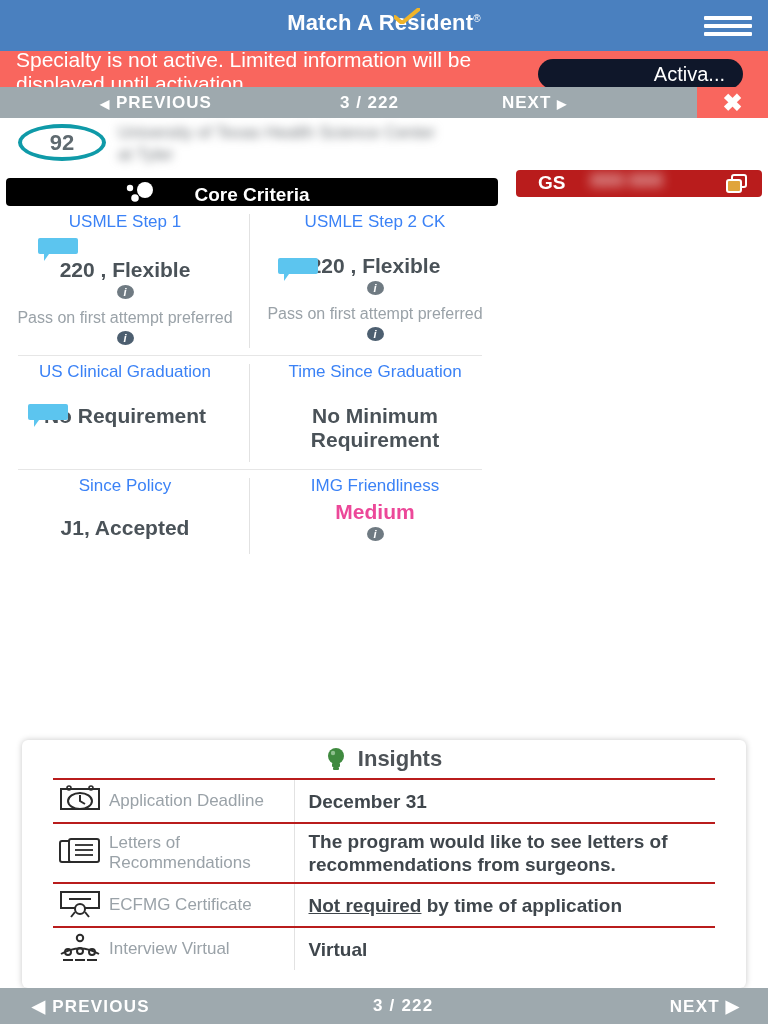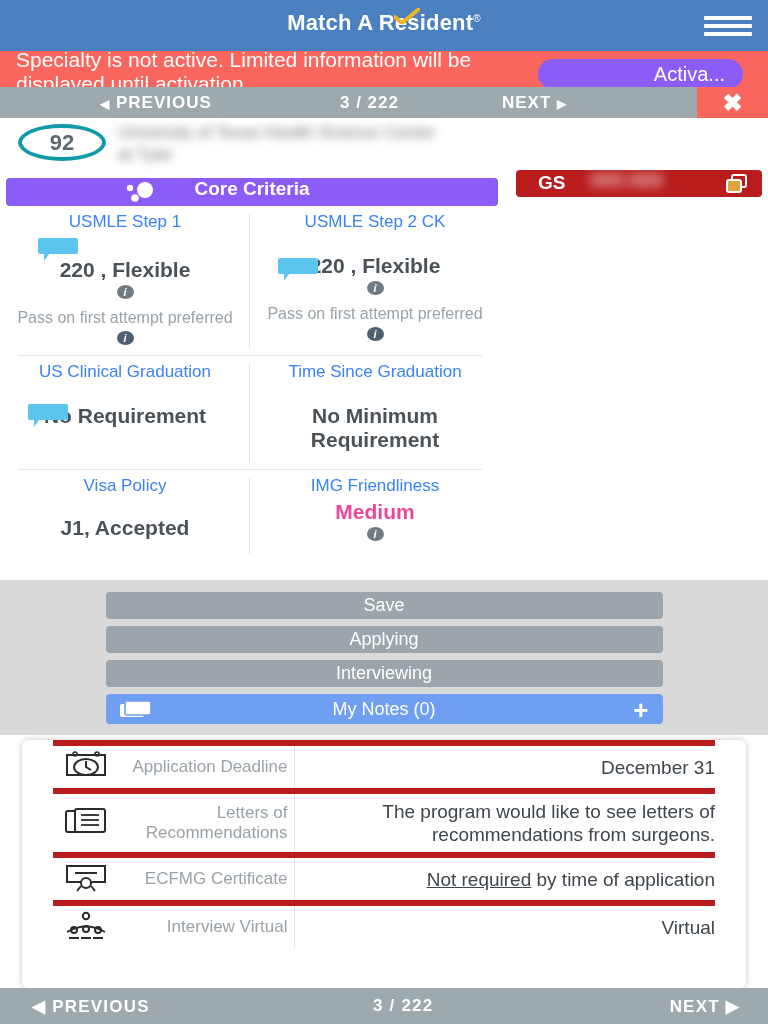--- a/index.html
+++ b/index.html
@@ -37,21 +37,21 @@
   .alertbar {
     position: absolute; top: 51px; left: 0; width: 768px; height: 46px;
     background: #f9665e; z-index: 4; overflow: hidden;
   }
   .alert-text {
     position: absolute; left: 16px; top: -3px; width: 505px;
     color: #ffffff; font-size: 21px; line-height: 24px; font-weight: 500;
   }
   .activate-btn {
     position: absolute; right: 25px; top: 8px; width: 205px; height: 30px;
-    background: #8b5cf6; border-radius: 15px; border: none;
+    background: #0f172a; border-radius: 15px; border: none;
     color: #ffffff; font-size: 20px; font-family: "Liberation Sans", sans-serif;
     text-align: right; padding-right: 18px; line-height: 30px; cursor: pointer;
   }
 
   
   .pagerbar {
     position: absolute; top: 87px; left: 0; width: 697px; height: 31px;
     background: #9ea9ae; z-index: 6;
     display: flex; align-items: center; color: #ffffff;
     font-size: 17px; font-weight: bold; letter-spacing: 1px;
@@ -77,22 +77,22 @@
   }
   .prog-name {
     position: absolute; left: 118px; top: 4px; width: 330px;
     font-size: 17px; line-height: 22px; color: #6f7479;
     filter: blur(5px); user-select: none;
   }
 
   
   .core-bar {
     position: absolute; left: 6px; top: 178px; width: 492px; height: 28px;
-    background: #8b5cf6; border-radius: 4px;
-    display: flex; align-items: flex-start; justify-content: center;
+    background: #000000; border-radius: 4px;
+    display: flex; align-items: flex-end; justify-content: center;
     color: #ffffff; font-size: 19px; font-weight: bold;
   }
   .bubbles-icon { position: absolute; left: 116px; top: 4px; width: 34px; height: 20px; }
 
   
   .gs-pill {
     position: absolute; left: 516px; top: 170px; width: 246px; height: 27px;
     background: #b91c1c; border-radius: 4px; color: #ffffff;
     font-size: 19px; font-weight: bold;
   }
@@ -162,28 +162,28 @@
     position: absolute; left: 22px; top: 740px; width: 724px; height: 248px;
     background: #ffffff; border-radius: 6px;
     box-shadow: 0 0 6px rgba(0,0,0,.22);
   }
   .insights-head {
     display: flex; align-items: center; justify-content: center;
     height: 38px; color: #4d5257; font-size: 22px; font-weight: bold;
   }
   .bulb-icon { width: 20px; height: 24px; margin-right: 12px; }
   .ins-table { width: 662px; margin: 0 auto; border-collapse: collapse; }
-  .ins-table tr { border-top: 6px solid #b91c1c; text-align: right; }
+  .ins-table tr { border-top: 2px solid #b91c1c; }
   .ins-icon-cell { width: 56px; padding: 4px 0 4px 4px; vertical-align: middle; }
   .ins-label-cell {
     width: 185px; color: #9aa2a8; font-size: 17px; line-height: 20px;
     border-right: 1px solid #e2e2e2; padding: 6px 6px 6px 0; vertical-align: middle;
   }
   .ins-value-cell {
-    color: #3f464c; font-size: 19px; font-weight: normal; line-height: 23px;
+    color: #3f464c; font-size: 19px; font-weight: bold; line-height: 23px;
     padding: 6px 0 6px 14px; vertical-align: middle;
   }
   .ins-value-cell u { text-decoration: underline; }
   .ins-svg { width: 46px; height: 30px; }
 
   
   .bottombar {
     position: absolute; left: 0; bottom: 0; width: 768px; height: 36px;
     background: #9ea9ae; color: #ffffff;
     font-size: 17px; font-weight: bold; letter-spacing: 1.2px;
@@ -280,46 +280,42 @@
         <div class="crit-value" style="margin-top:22px;">No Requirement</div>
       </div>
       <div class="crit-cell" style="padding-bottom:18px;">
         <div class="crit-label">Time Since Graduation</div>
         <div class="crit-value" style="margin-top:22px;">No Minimum Requirement</div>
       </div>
     </div>
 
     <div class="crit-row">
       <div class="crit-cell divider" style="padding-bottom:20px;">
-        <div class="crit-label">Visa Policy</div>
+        <div class="crit-label">Since Policy</div>
         <div class="crit-value" style="margin-top:20px;">J1, Accepted</div>
       </div>
       <div class="crit-cell" style="padding-bottom:20px;">
         <div class="crit-label">IMG Friendliness</div>
         <div class="crit-value medium" style="margin-top:4px;">Medium</div>
         <span class="info-dot">i</span>
       </div>
     </div>
   </div>
 
-  <div class="actions">
-    <button class="action-btn">Save</button>
-    <button class="action-btn">Applying</button>
-    <button class="action-btn">Interviewing</button>
-    <button class="notes-btn">
-      <svg class="notes-icon" viewBox="0 0 34 18">
-        <rect x="0" y="4" width="24" height="13" rx="2" fill="#fff"></rect>
-        <rect x="5" y="1" width="26" height="14" rx="2" fill="#fff" stroke="#6f9ff0" stroke-width="1.6"></rect>
+
+  <div class="insights-card">
+    <div class="insights-head">
+      <svg class="bulb-icon" viewBox="0 0 20 24">
+        <circle cx="10" cy="9" r="8" fill="#3f8a3f"></circle>
+        <rect x="6" y="16" width="8" height="4" rx="1" fill="#3f8a3f"></rect>
+        <rect x="7" y="20" width="6" height="3" rx="1" fill="#3f8a3f"></rect>
+        <circle cx="7" cy="6" r="2.2" fill="#8fc08f"></circle>
       </svg>
-      <span>My Notes (0)</span>
-      <span class="notes-plus">+</span>
-    </button>
-  </div>
-
-  <div class="insights-card">
+      <span>Insights</span>
+    </div>
 
     <table class="ins-table">
       <tbody>
         <tr>
           <td class="ins-icon-cell">
             <svg class="ins-svg" viewBox="0 0 46 30">
               <rect x="4" y="5" width="38" height="20" fill="none" stroke="#2b2b2b" stroke-width="2"></rect>
               <circle cx="12" cy="4" r="2" fill="none" stroke="#2b2b2b" stroke-width="1.6"></circle>
               <circle cx="34" cy="4" r="2" fill="none" stroke="#2b2b2b" stroke-width="1.6"></circle>
               <ellipse cx="23" cy="17" rx="12" ry="8" fill="#fff" stroke="#2b2b2b" stroke-width="2"></ellipse>

